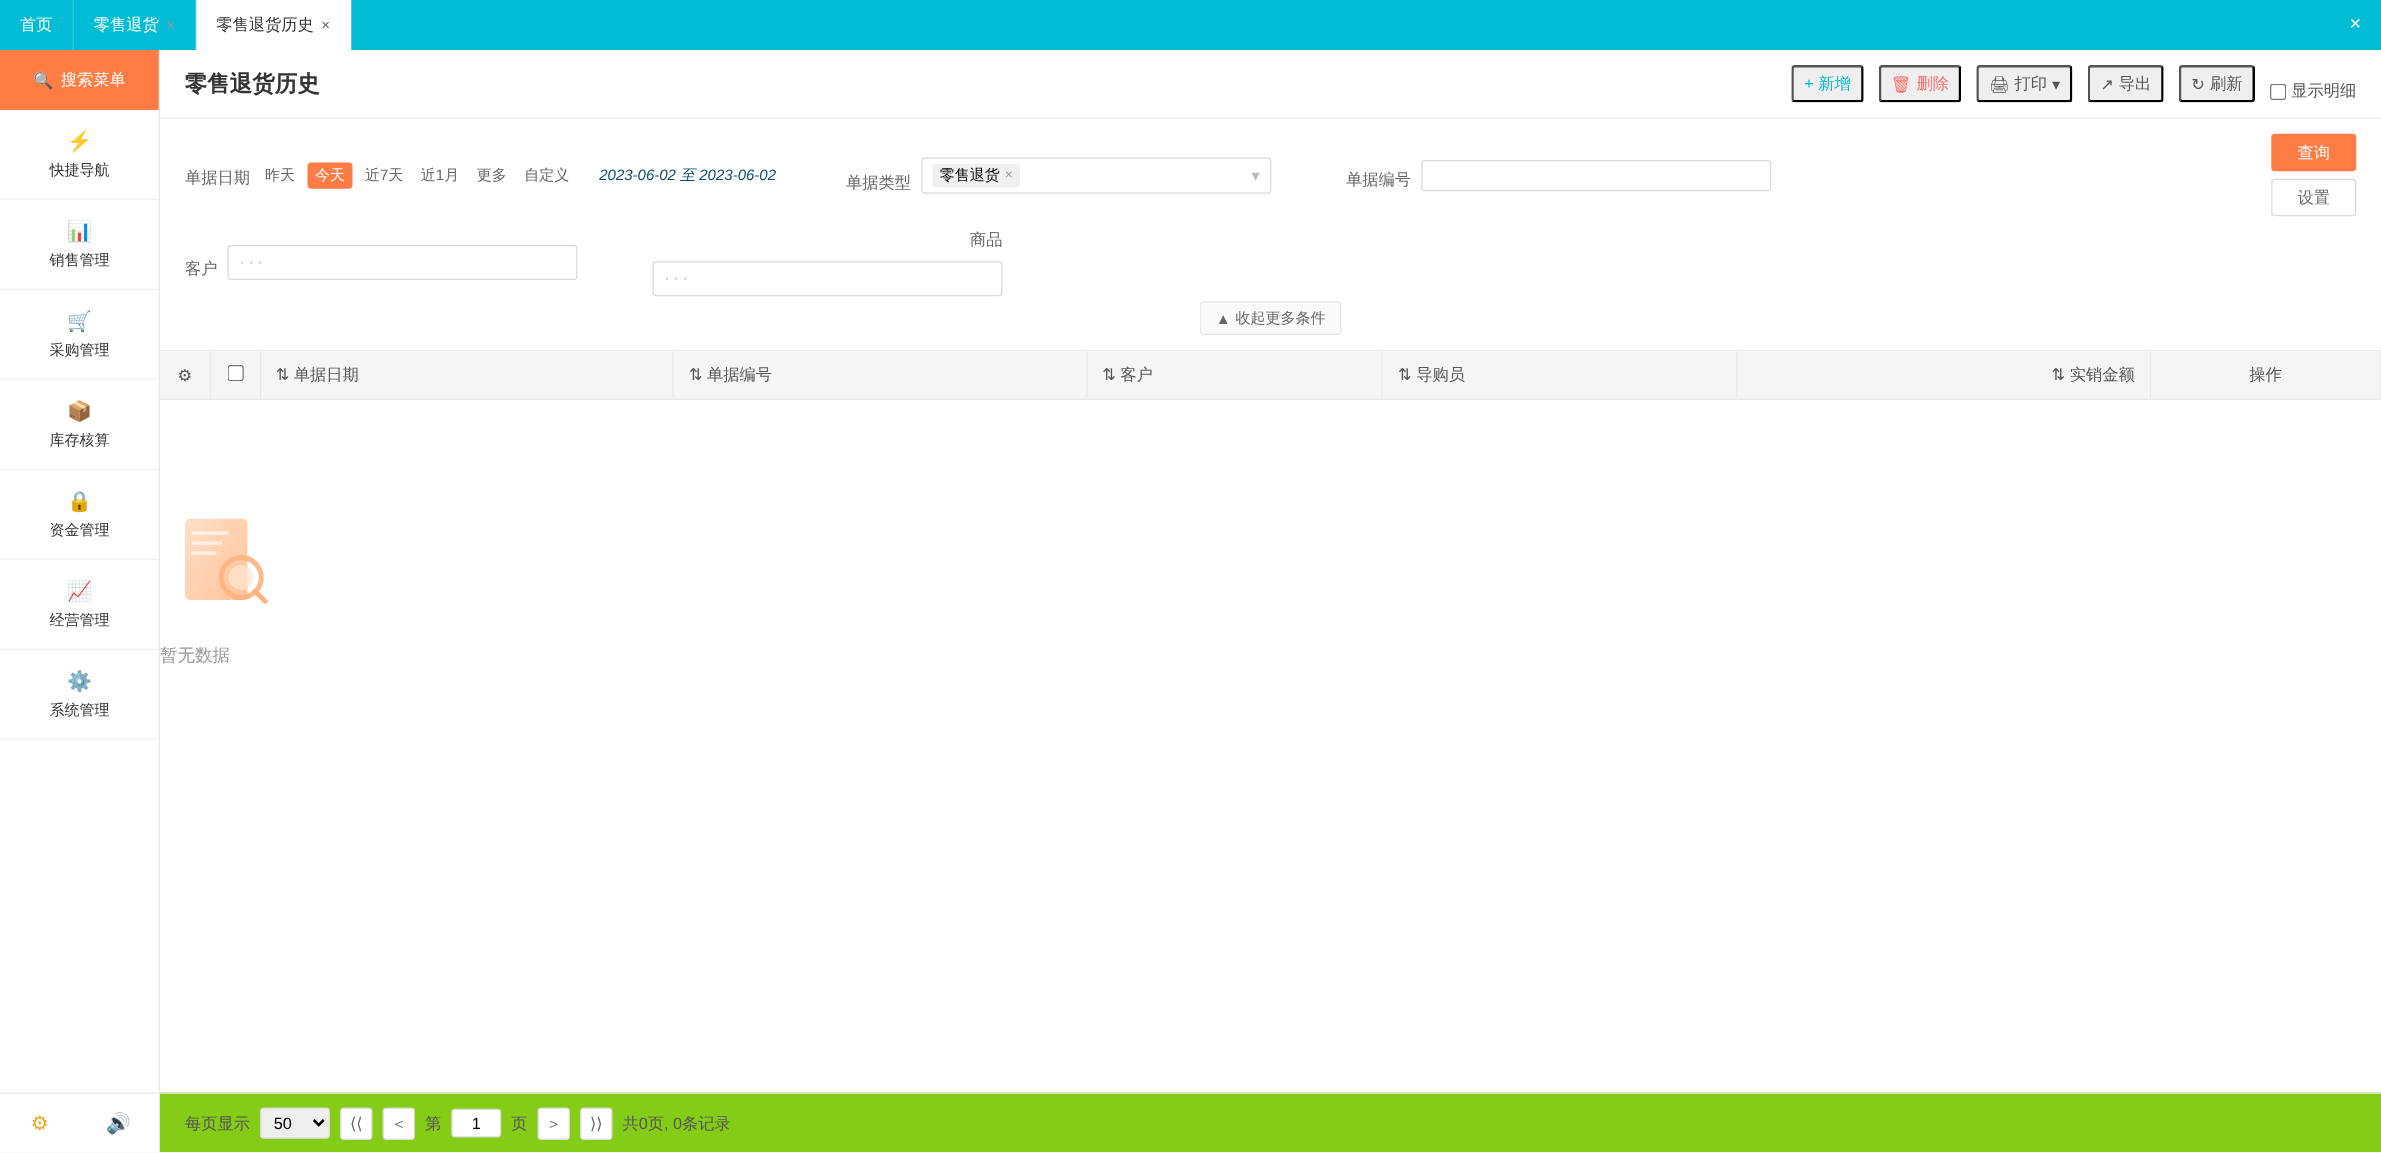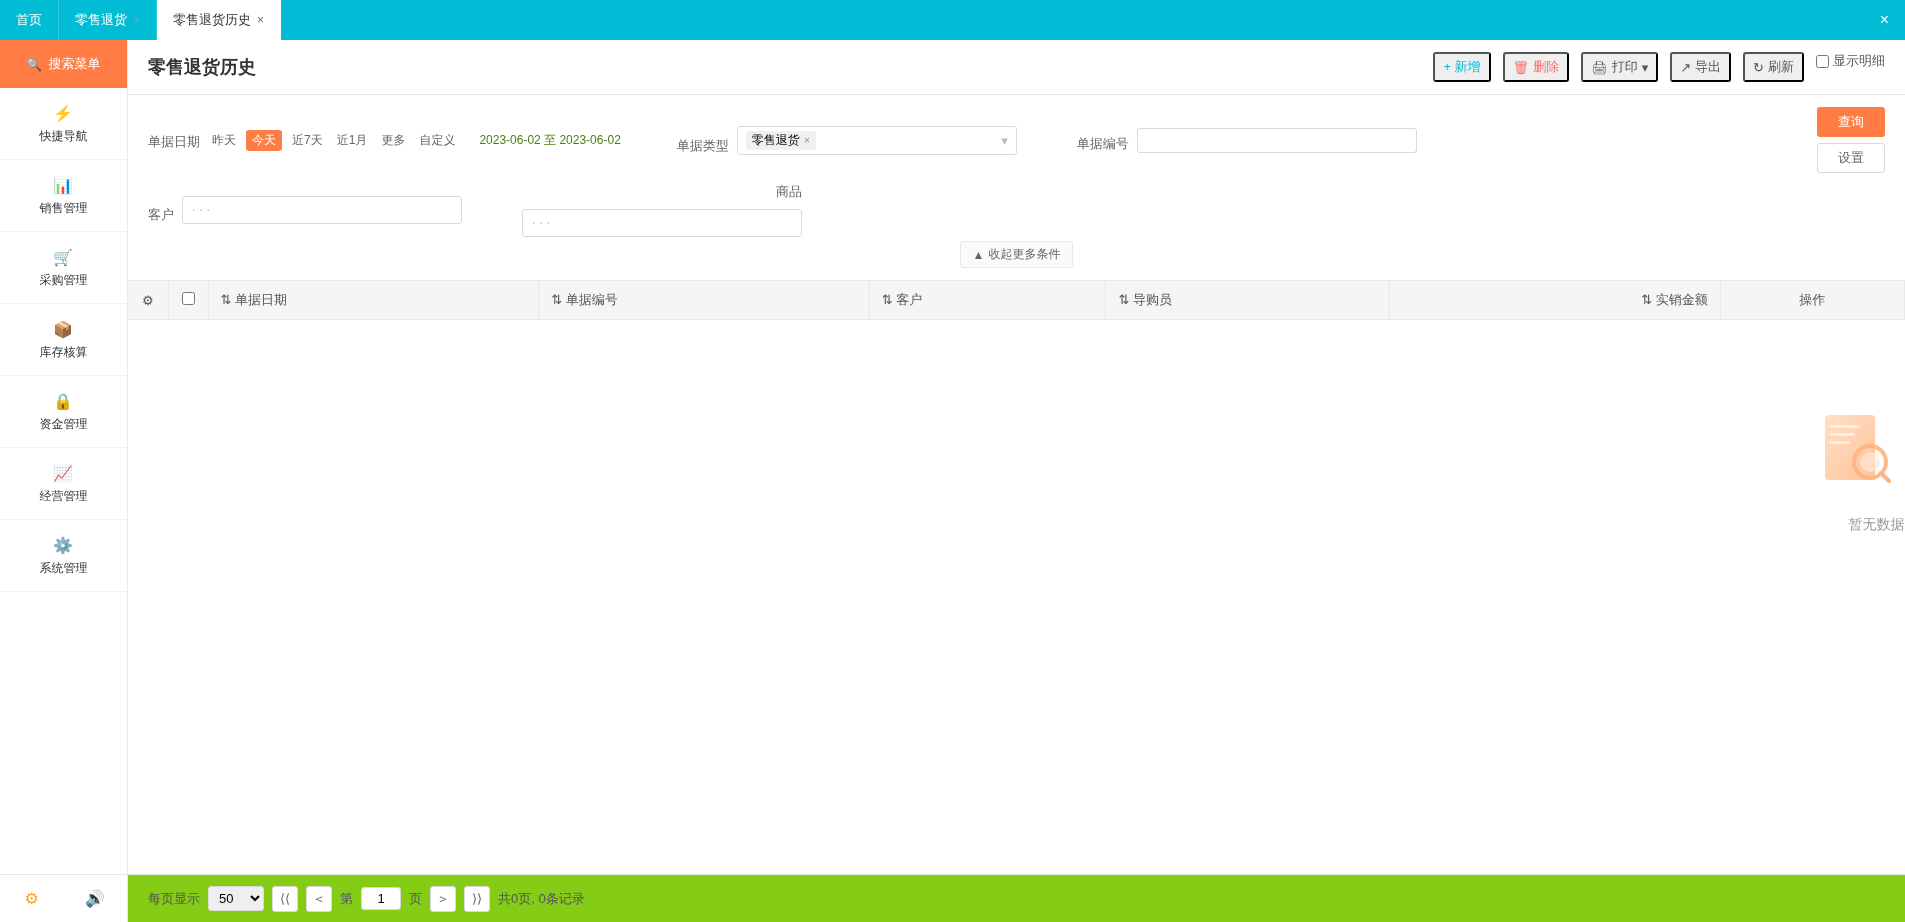--- a/index.html
+++ b/index.html
@@ -126,21 +126,21 @@
       justify-content: space-between;
       flex-shrink: 0;
     }
     .page-title {
       font-size: 18px;
       font-weight: bold;
       color: #333;
     }
     .header-actions {
       display: flex;
-      align-items: flex-start;
+      align-items: flex-end;
       gap: 12px;
     }
     .header-action-btn {
       display: flex;
       align-items: center;
       gap: 4px;
       font-size: 13px;
       color: #555;
       cursor: pointer;
       padding: 4px 8px;
@@ -195,21 +195,22 @@
       padding: 2px 4px;
     }
     .date-opt.active {
       background: #ff7d45;
       color: #fff;
       border-radius: 3px;
       padding: 2px 6px;
     }
     .date-range {
       font-size: 12px;
-      color: #4d7c0f;
+      color: #0c4a6e;
+      font-style: italic;
     }
     .filter-select {
       display: flex;
       align-items: center;
       border: 1px solid #d9d9d9;
       border-radius: 3px;
       padding: 4px 8px;
       min-width: 200px;
       font-size: 13px;
       background: #fff;
@@ -317,21 +318,21 @@
     .data-table th.sortable { cursor: pointer; }
     .data-table th.checkbox-col { width: 40px; text-align: center; }
     .data-table th.settings-col { width: 40px; text-align: center; }
     .data-table th.action-col { text-align: center; }
     .data-table th.amount-col { text-align: right; }
 
     
     .empty-state {
       display: flex;
       flex-direction: column;
-      align-items: flex-end;
+      align-items: flex-start;
       justify-content: center;
       padding: 80px 0;
     }
     .empty-icon {
       width: 100px;
       height: 100px;
       margin-bottom: 16px;
     }
     .empty-text {
       font-size: 14px;

